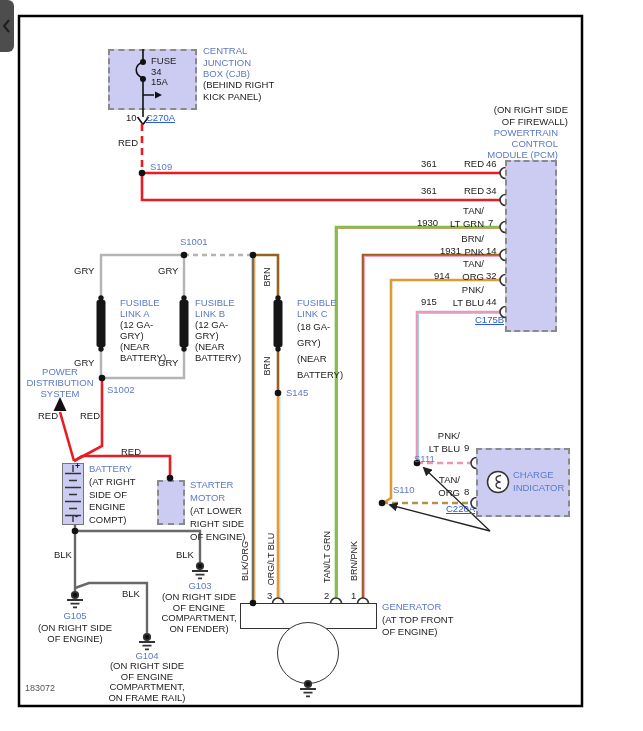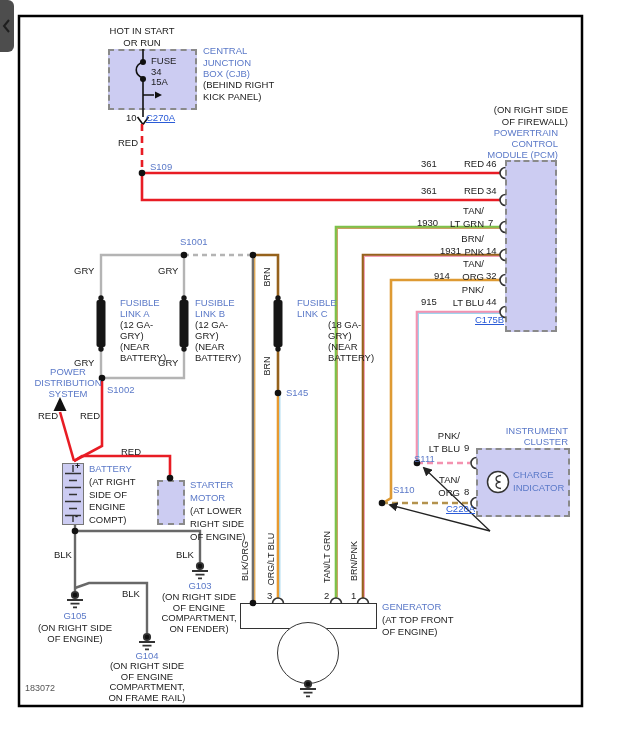--- a/index.html
+++ b/index.html
@@ -159,22 +159,20 @@
       <circle cx="498" cy="482" r="10.5" fill="#fff" stroke="#333" stroke-width="1.5"></circle>
       <path d="M501,475.5 c-6.5,0.5 -6.5,6 -0.5,6.5 c-6,0.5 -6,6 0.5,6.5" fill="none" stroke="#333" stroke-width="1.3"></path>
     </g>
 
     <g stroke="#222" stroke-width="1.3">
       <line x1="490" y1="531" x2="424" y2="468" marker-end="url(#ah)"></line>
       <line x1="490" y1="531" x2="390" y2="505" marker-end="url(#ah)"></line>
     </g>
   </svg>
 
-  <div class="t ctr" style="left:98px;top:25px;width:88px;line-height:11.5px;">HOT IN START
-OR RUN</div>
   <div class="t" style="left:151px;top:56px;line-height:10.5px;">FUSE
 34
 15A</div>
   <div class="t blue" style="left:203px;top:45px;line-height:11.5px;">CENTRAL
 JUNCTION
 BOX (CJB)</div>
   <div class="t" style="left:203px;top:79px;line-height:11.5px;">(BEHIND RIGHT
 KICK PANEL)</div>
   <div class="t" style="left:126px;top:112px;">10</div>
   <div class="t link" style="left:146px;top:112px;">C270A</div>
@@ -225,28 +223,28 @@
 (NEAR
 BATTERY)</div>
   <div class="t blue" style="left:195px;top:297px;line-height:11px;">FUSIBLE
 LINK B</div>
   <div class="t" style="left:195px;top:319px;line-height:11px;">(12 GA-
 GRY)
 (NEAR
 BATTERY)</div>
   <div class="t blue" style="left:297px;top:297px;line-height:11px;">FUSIBLE
 LINK C</div>
-  <div class="t" style="left:297px;top:319px;line-height:11px;margin-left:31px;">(18 GA-
+  <div class="t" style="left:297px;top:319px;line-height:16px;">(18 GA-
 GRY)
 (NEAR
 BATTERY)</div>
   <div class="t blue" style="left:107px;top:384px;">S1002</div>
   <div class="t blue" style="left:286px;top:387px;">S145</div>
 
-  <div class="t ctr blue" style="left:18px;top:366px;width:84px;line-height:11px;padding-left:8px;">POWER
+  <div class="t ctr blue" style="left:18px;top:366px;width:84px;line-height:11px;">POWER
 DISTRIBUTION
 SYSTEM</div>
   <div class="t" style="left:38px;top:410px;">RED</div>
   <div class="t" style="left:80px;top:410px;">RED</div>
   <div class="t" style="left:121px;top:446px;">RED</div>
   <div class="t" style="left:75px;top:461px;font-size:8.5px;font-weight:bold;">+</div>
   <div class="t" style="left:75px;top:511px;font-size:9px;font-weight:bold;">-</div>
   <div class="t blue" style="left:89px;top:463px;">BATTERY</div>
   <div class="t" style="left:89px;top:476px;line-height:12.5px;">(AT RIGHT
 SIDE OF
@@ -279,22 +277,20 @@
   <div class="v" style="left:271px;top:559px;">ORG/LT BLU</div>
   <div class="v" style="left:327px;top:557px;">TAN/LT GRN</div>
   <div class="v" style="left:354px;top:561px;">BRN/PNK</div>
   <div class="t" style="left:267px;top:590px;">3</div>
   <div class="t" style="left:324px;top:590px;">2</div>
   <div class="t" style="left:351px;top:590px;">1</div>
   <div class="t blue" style="left:382px;top:601px;">GENERATOR</div>
   <div class="t" style="left:382px;top:614px;line-height:12px;">(AT TOP FRONT
 OF ENGINE)</div>
 
-  <div class="t rgt blue" style="left:480px;top:425px;width:88px;line-height:11px;">INSTRUMENT
-CLUSTER</div>
   <div class="t blue" style="left:513px;top:469px;line-height:12.5px;">CHARGE
 INDICATOR</div>
   <div class="t rgt" style="left:425px;top:429px;width:35px;line-height:13px;">PNK/
 LT BLU</div>
   <div class="t" style="left:464px;top:442px;">9</div>
   <div class="t rgt" style="left:425px;top:473px;width:35px;line-height:13px;">TAN/
 ORG</div>
   <div class="t" style="left:464px;top:486px;">8</div>
   <div class="t link" style="left:446px;top:503px;">C220A</div>
   <div class="t blue" style="left:399px;top:453px;margin-left:15px;">S111</div>

